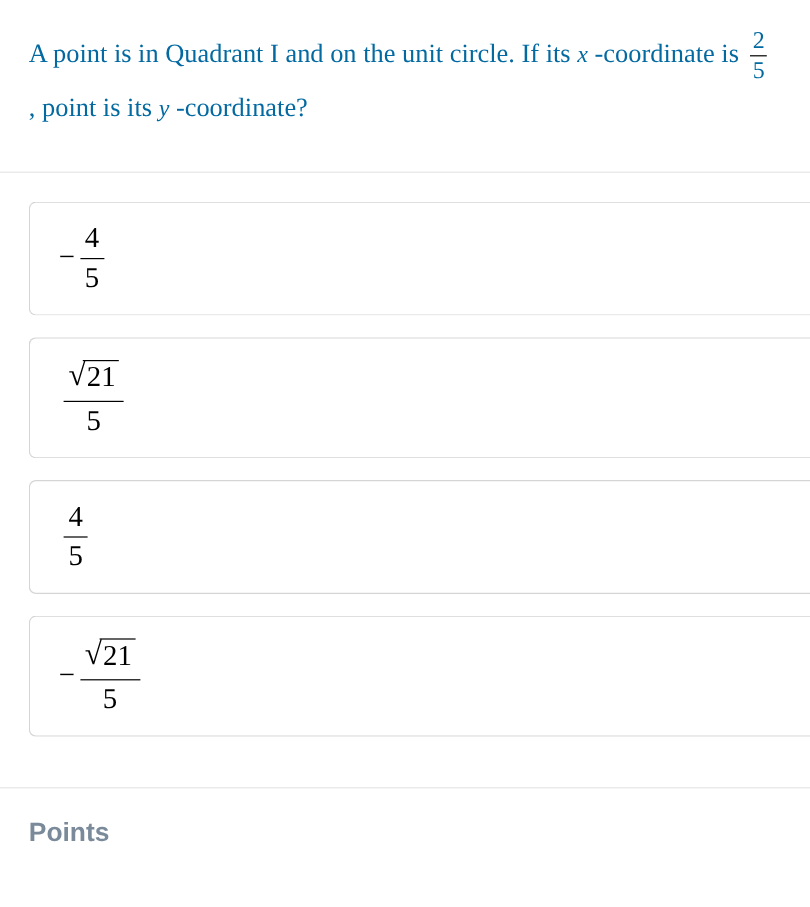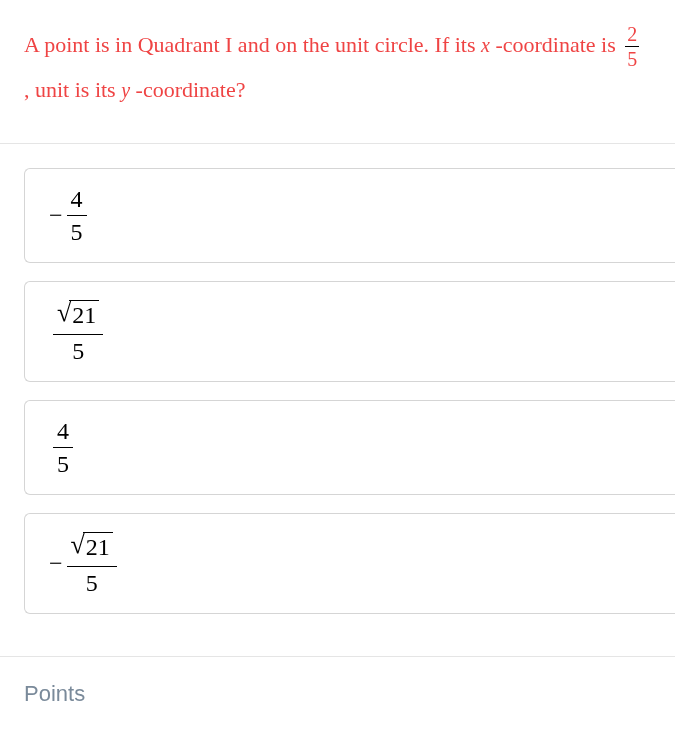--- a/index.html
+++ b/index.html
@@ -12,21 +12,21 @@
       background: #ffffff;
       width: 675px;
     }
     .question-section {
       padding: 24px 24px 32px 24px;
       border-bottom: 1px solid #e5e5e5;
     }
     .question-text {
       font-size: 22px;
       line-height: 1.9;
-      color: #ef4444;
+      color: #0369a1;
     }
     .math-var {
       font-family: 'Times New Roman', serif;
       font-style: italic;
       font-size: 20px;
     }
     .inline-frac {
       display: inline-block;
       vertical-align: middle;
       text-align: center;
@@ -108,37 +108,37 @@
       line-height: 1.2;
       text-align: center;
     }
     .points-section {
       padding: 24px 24px 0 24px;
       border-top: 1px solid #e5e5e5;
     }
     .points-heading {
       font-family: -apple-system, BlinkMacSystemFont, 'Segoe UI', Arial, sans-serif;
       font-size: 22px;
-      font-weight: 400;
+      font-weight: 700;
       color: #7a8a9a;
     }
   </style>
 </head>
 <body>
 
 <div class="question-section">
   <p class="question-text">
     <span>A point is in Quadrant I and on the unit circle. If its </span>
     <span class="math-var">x</span>
     <span>-coordinate is </span>
     <span class="inline-frac">
       <span class="num">2</span>
       <span class="den">5</span>
     </span>
-    <span> , unit is its </span>
+    <span> , point is its </span>
     <span class="math-var">y</span>
     <span>-coordinate?</span>
   </p>
 </div>
 
 <div class="answers-section">
 
   <div class="answer-option">
     <div class="math-expr">
       <span class="neg-sign">−</span>

